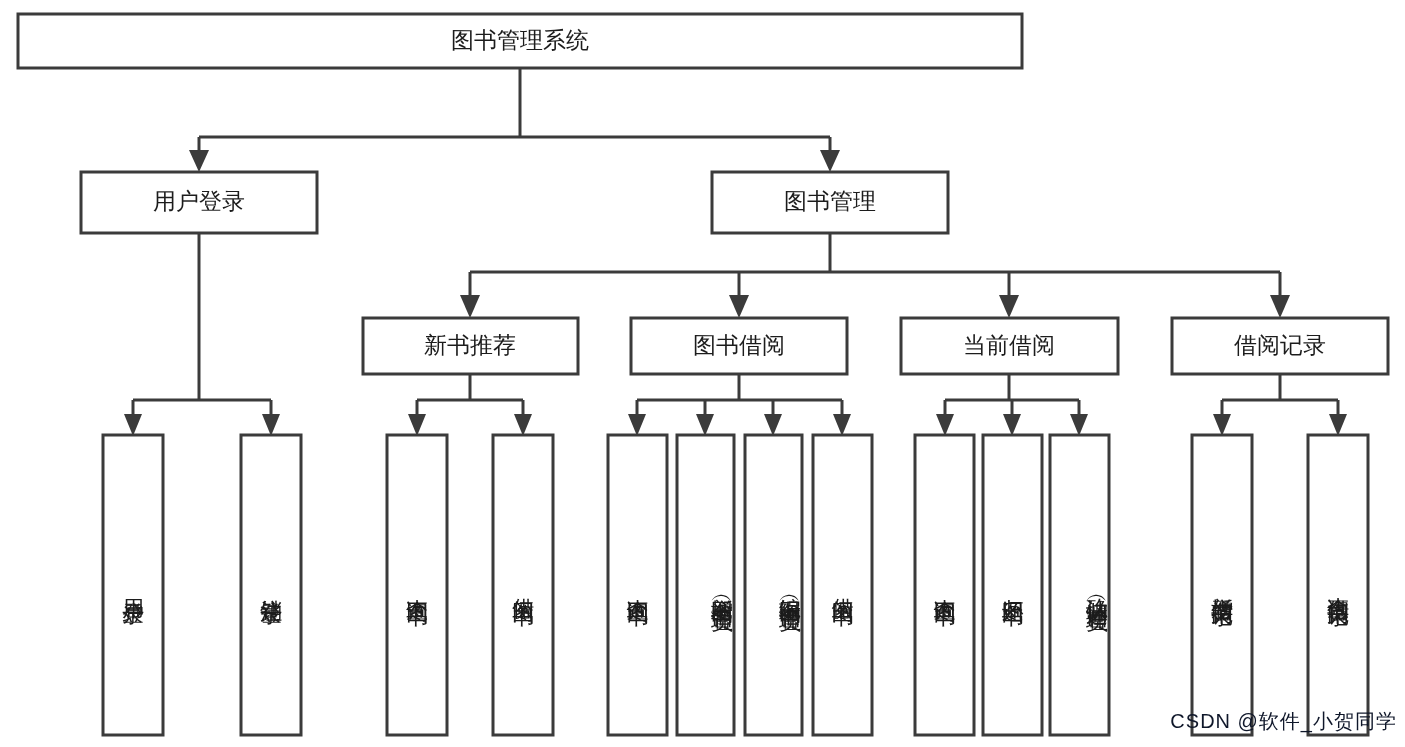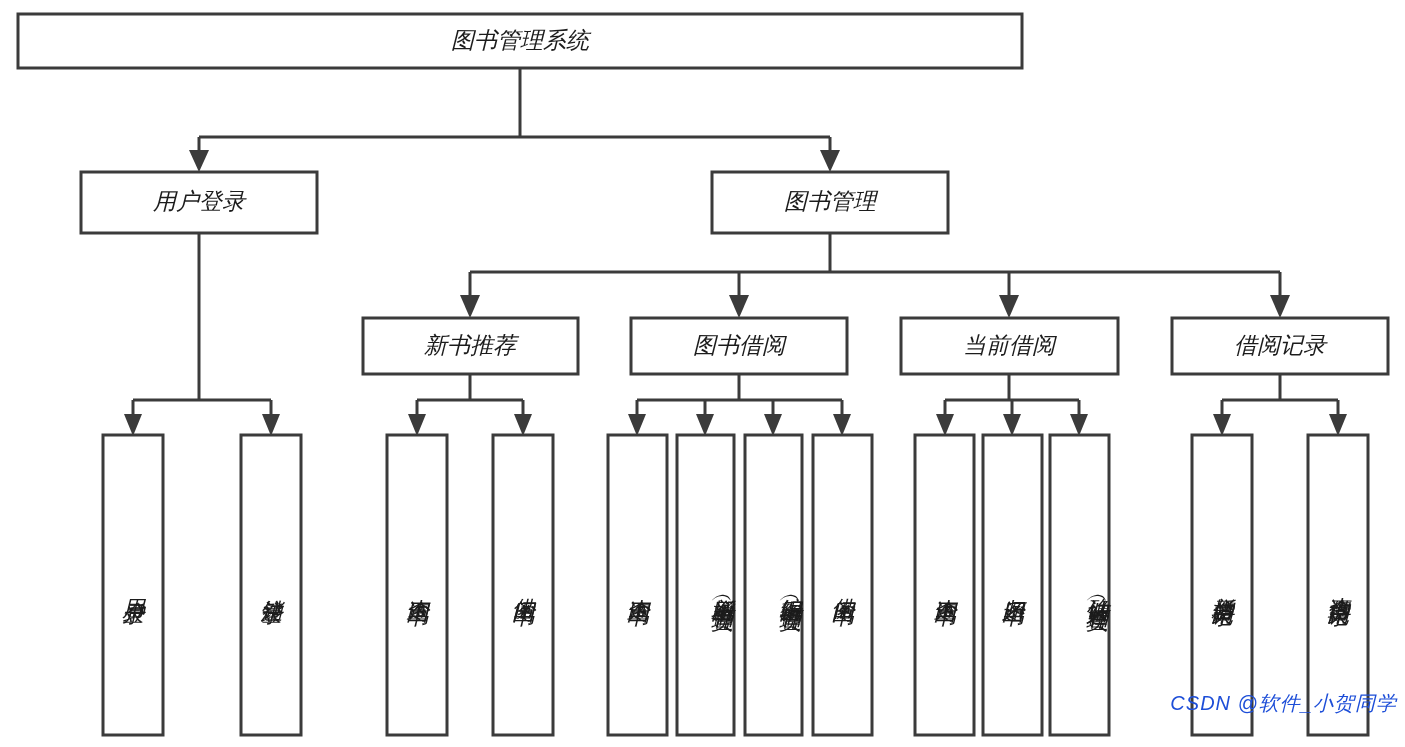--- a/index.html
+++ b/index.html
@@ -11,21 +11,20 @@
     width: 1405px;
     height: 747px;
     font-family: "Liberation Sans", "DejaVu Sans", sans-serif;
     overflow: hidden;
     position: relative;
   }
   #diagram-root {
     position: relative;
     width: 1405px;
     height: 735px;
-    font-style: italic;
   }
   svg#flow {
     position: absolute;
     left: 0;
     top: 0;
     width: 1405px;
     height: 747px;
   }
   .node-rect {
     fill: #ffffff;
@@ -65,24 +64,24 @@
     justify-content: center;
     white-space: nowrap;
     pointer-events: none;
   }
   .vlabel.centered {
     align-items: center;
   }
   .watermark {
     position: absolute;
     right: 8px;
-    bottom: 18px;
+    bottom: 0;
     font-family: "Liberation Sans", "DejaVu Sans", sans-serif;
     font-size: 20px;
-    color: #1d4ed8;
+    color: #0f172a;
     letter-spacing: 1px;
     white-space: nowrap;
     text-align: center;
   }
 </style>
 </head>
 <body>
 
 <div id="diagram-root">
 

